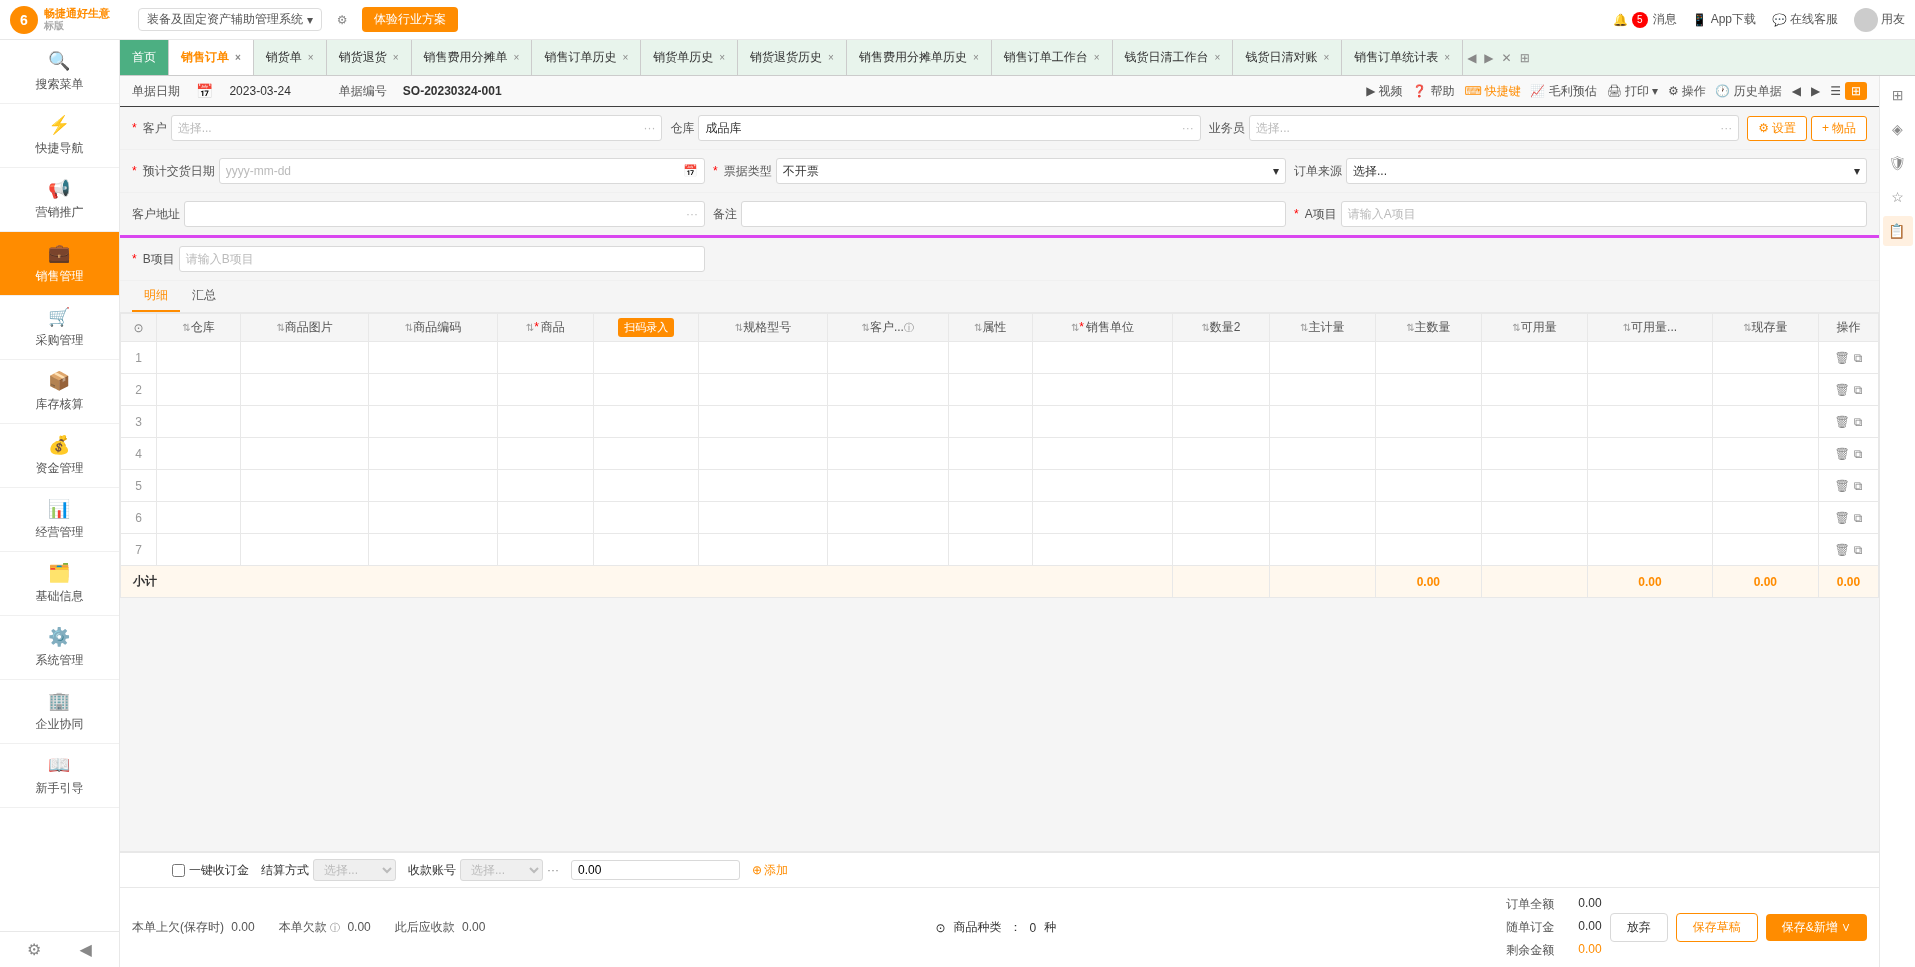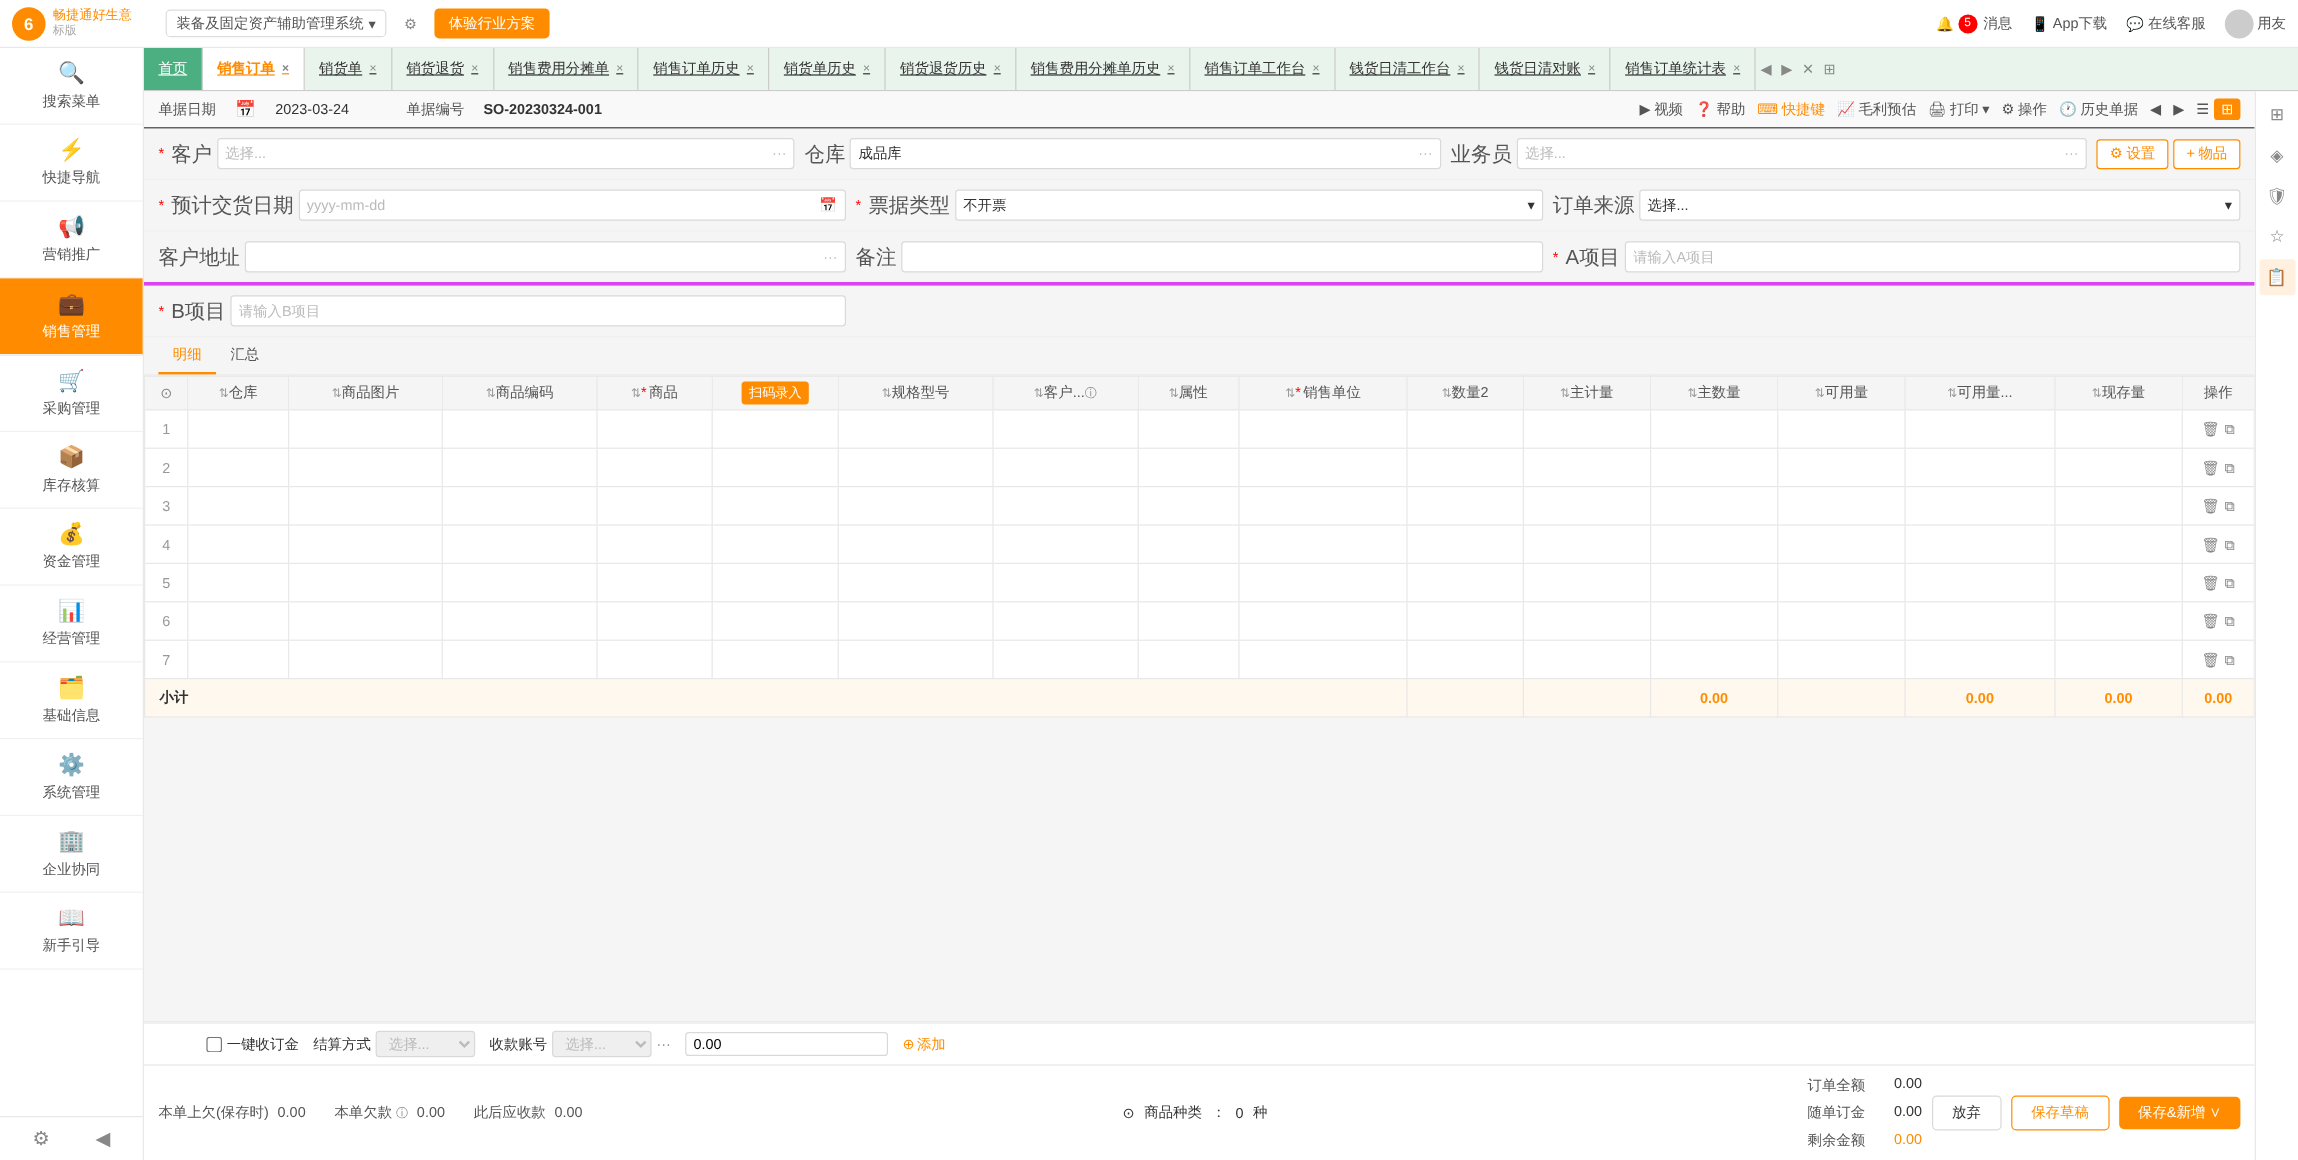--- a/index.html
+++ b/index.html
@@ -21,21 +21,21 @@
       gap: 6px;
       width: 120px;
     }
     .logo-icon {
       width: 28px; height: 28px;
       background: #ff8c00;
       border-radius: 50%;
       display: flex; align-items: center; justify-content: center;
       color: white; font-size: 14px; font-weight: bold;
     }
-    .logo-text { font-size: 11px; color: #ff8c00; line-height: 1.2; }
+    .logo-text { font-size: 11px; color: #ff8c00; line-height: 1.2; font-weight: bold; }
     .system-selector {
       display: flex; align-items: center; gap: 4px;
       border: 1px solid #ddd; border-radius: 4px; padding: 2px 8px;
       font-size: 12px; cursor: pointer; color: #555;
     }
     .solution-btn {
       background: #ff8c00; color: white; border: none; border-radius: 4px;
       padding: 4px 12px; cursor: pointer; font-size: 12px;
     }
     .top-right {
@@ -77,21 +77,21 @@
     
     
     .tab-bar {
       height: 36px; background: #e8f4ec; display: flex; align-items: center;
       overflow-x: auto; white-space: nowrap; border-bottom: 1px solid #ccc;
     }
     .tab-bar::-webkit-scrollbar { height: 3px; }
     .tab {
       display: inline-flex; align-items: center; gap: 4px;
       padding: 0 12px; height: 52px; cursor: pointer;
-      border-right: 1px solid #ccc; font-size: 12px; color: #333; flex-shrink: 0; text-decoration: underline;
+      border-right: 1px solid #ccc; font-size: 12px; color: #333; flex-shrink: 0;
     }
     .tab.active { background: #fff; color: #ff8c00; font-weight: bold; }
     .tab.home { background: #4caf82; color: white; }
     .tab-close { font-size: 10px; color: #888; margin-left: 2px; cursor: pointer; }
     .tab-nav { display: flex; align-items: center; padding: 0 4px; cursor: pointer; color: #888; }
     .toolbar-right { display: flex; align-items: center; gap: 10px; font-size: 12px; color: #555; }
     .toolbar-item { display: flex; align-items: center; gap: 3px; cursor: pointer; font-size: 12px; color: #555; }
     .toolbar-item.orange { color: #ff8c00; }
     
     
@@ -111,21 +111,21 @@
     }
     .right-btn {
       width: 30px; height: 30px; display: flex; align-items: center; justify-content: center;
       cursor: pointer; color: #888; font-size: 14px; border-radius: 3px;
     }
     .right-btn.orange { background: #fff0e0; color: #ff8c00; }
     
     
     .content-body { display: flex; flex: 1; overflow: hidden; }
     .main-form { flex: 1; overflow-y: auto; display: flex; flex-direction: column; }
-    .form-cell-label { color: #555; font-size: 17px; white-space: nowrap; }
+    .form-cell-label { color: #555; font-size: 12px; white-space: nowrap; }
     .form-input {
       flex: 1; border: 1px solid #d9d9d9; border-radius: 3px; padding: 3px 6px;
       font-size: 12px; min-height: 26px; display: flex; align-items: center; cursor: pointer;
       background: #fff; color: #bbb;
     }
     .form-input.with-val { color: #333; gap: 44px; }
     .form-select {
       flex: 1; border: 1px solid #d9d9d9; border-radius: 3px; padding: 3px 6px;
       font-size: 12px; min-height: 26px; display: flex; align-items: center; cursor: pointer;
       background: #fff; color: #333; justify-content: space-between;

